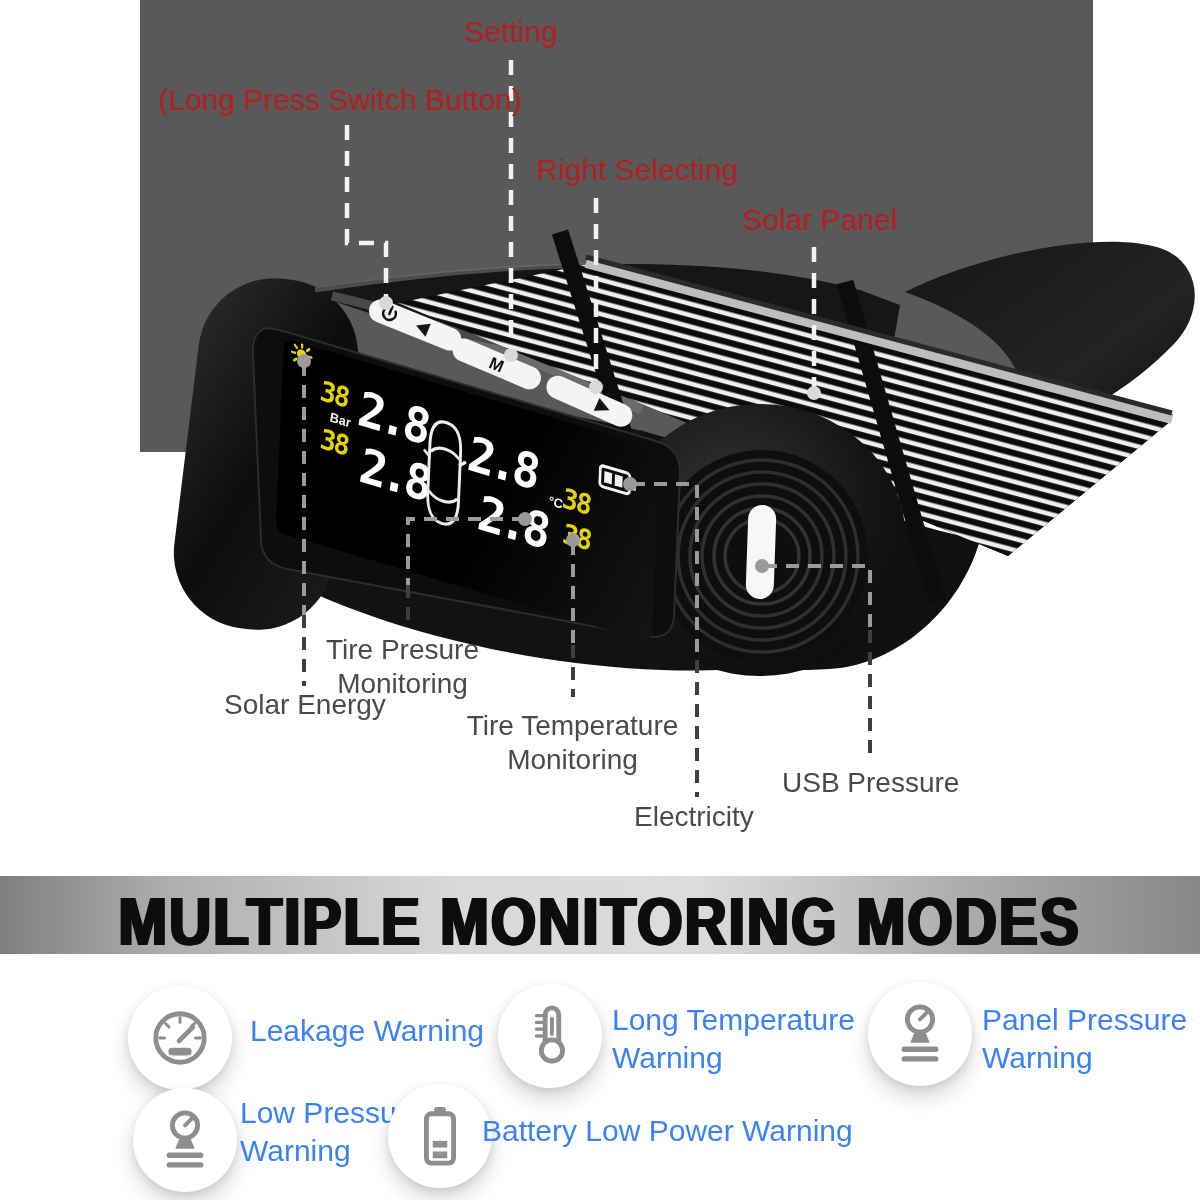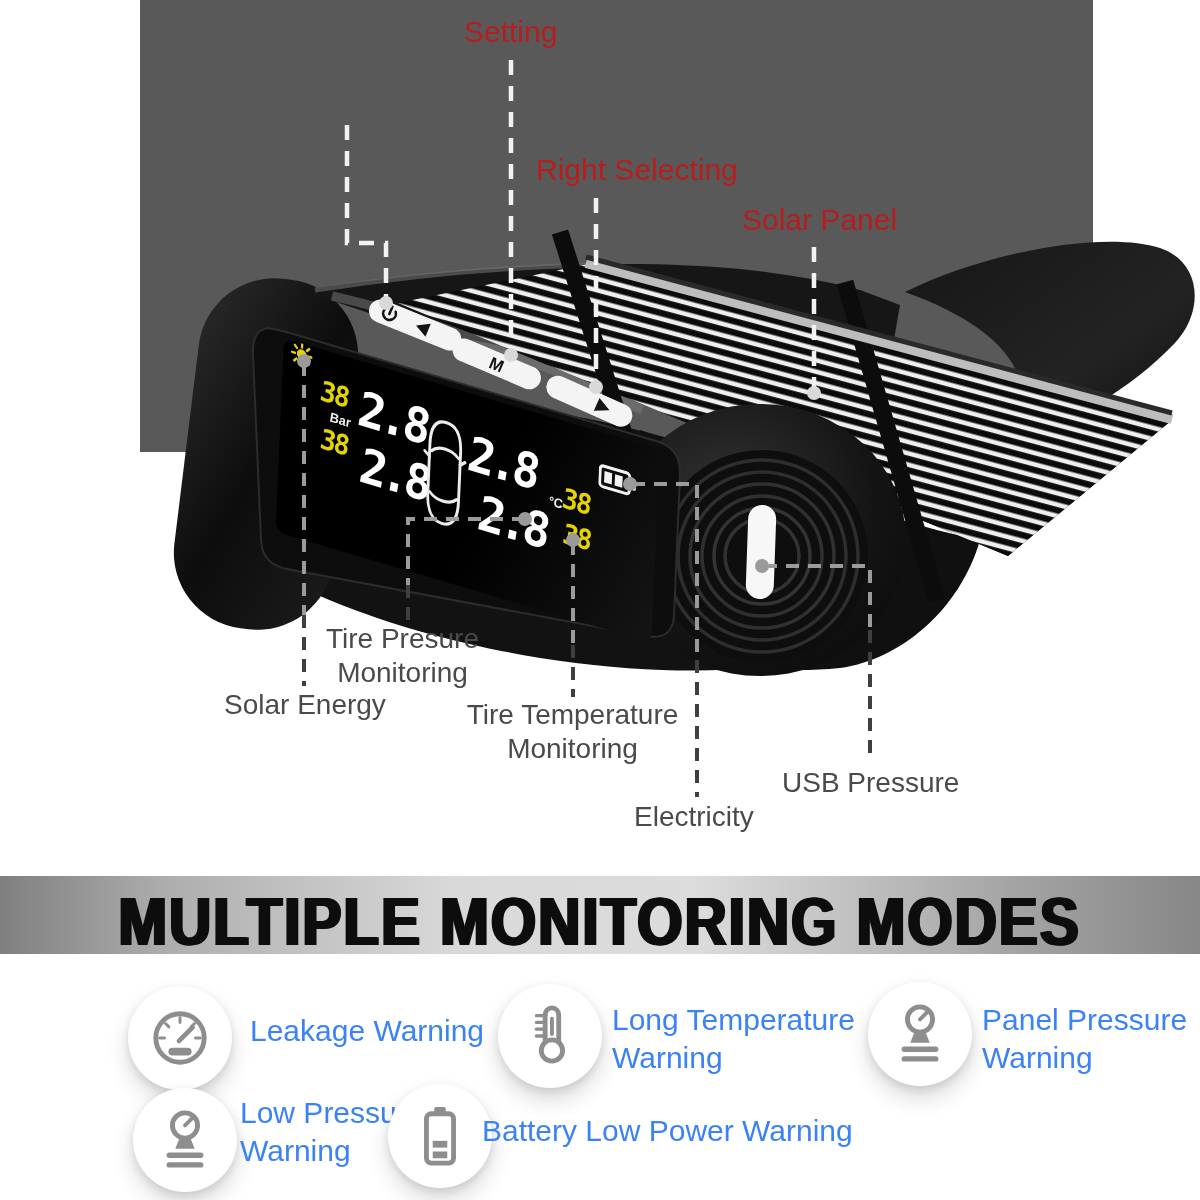--- a/index.html
+++ b/index.html
@@ -6,21 +6,21 @@
   .canvas{position:relative;width:1200px;height:1200px;background:#ffffff;overflow:hidden;
           font-family:"Liberation Sans",sans-serif;}
   .gray-bg{position:absolute;left:140px;top:0;width:953px;height:452px;background:#595959;}
   svg{display:block;}
   .abs{position:absolute;}
 
   
   .lbl{position:absolute;color:#b91c1c;font-size:30px;line-height:1.05;white-space:nowrap;}
   
   .lbl-dark{position:absolute;color:#4a4a4a;font-size:28px;line-height:1.22;white-space:nowrap;}
-  .center{text-align:center;}
+  .center{text-align:center;margin-top:11px;}
 
   
   #display-screen{position:absolute;left:284px;top:338px;width:392px;height:188px;
       background:linear-gradient(115deg,#000 55%,#151515);border-radius:10px;
       transform:rotate(16.5deg) skewX(14deg);transform-origin:0 0;}
   .seg{font-family:"DejaVu Sans Mono",monospace;font-weight:bold;display:inline-block;
        transform:skewX(-7deg);line-height:1;position:absolute;}
   .seg-big{font-size:47px;letter-spacing:-5px;color:#ffffff;}
   .seg-y{font-size:27px;letter-spacing:-2px;color:#e6d400;}
   .seg-unit{font-size:13px;color:#f0f0f0;font-family:"Liberation Sans",sans-serif;font-weight:bold;
@@ -209,20 +209,21 @@
       <circle cx="304" cy="361" r="7"></circle>
         <circle cx="525" cy="519" r="7"></circle>
       <circle cx="573" cy="540" r="7"></circle>
         <circle cx="630" cy="484" r="7"></circle>
       <circle cx="762" cy="566" r="7"></circle>
     </g>
   </svg>
 
   <div class="lbl" style="left:464px;top:16px">Setting</div>
 
+  <div class="lbl" style="left:158px;top:84px">(Long Press Switch Button)</div>
 
   <div class="lbl" style="left:536px;top:154px">Right Selecting</div>
   <div class="lbl" style="left:742px;top:204px">Solar Panel</div>
 
   <div class="lbl-dark center" style="left:300px;top:622px;width:205px;white-space:normal">
     <span>Tire Presure</span><br>
     <span>Monitoring</span>
   </div>
   <div class="lbl-dark" style="left:224px;top:688px">Solar Energy</div>
   <div class="lbl-dark center" style="left:455px;top:698px;width:235px;white-space:normal">

